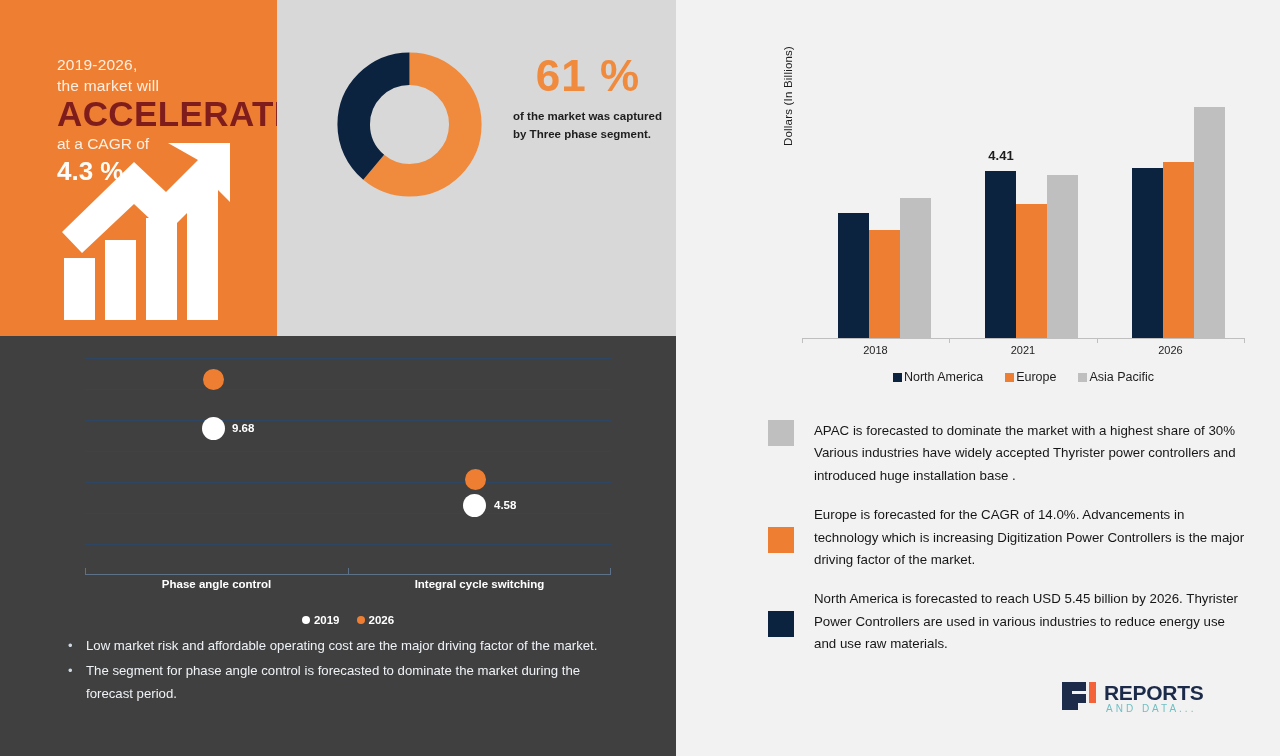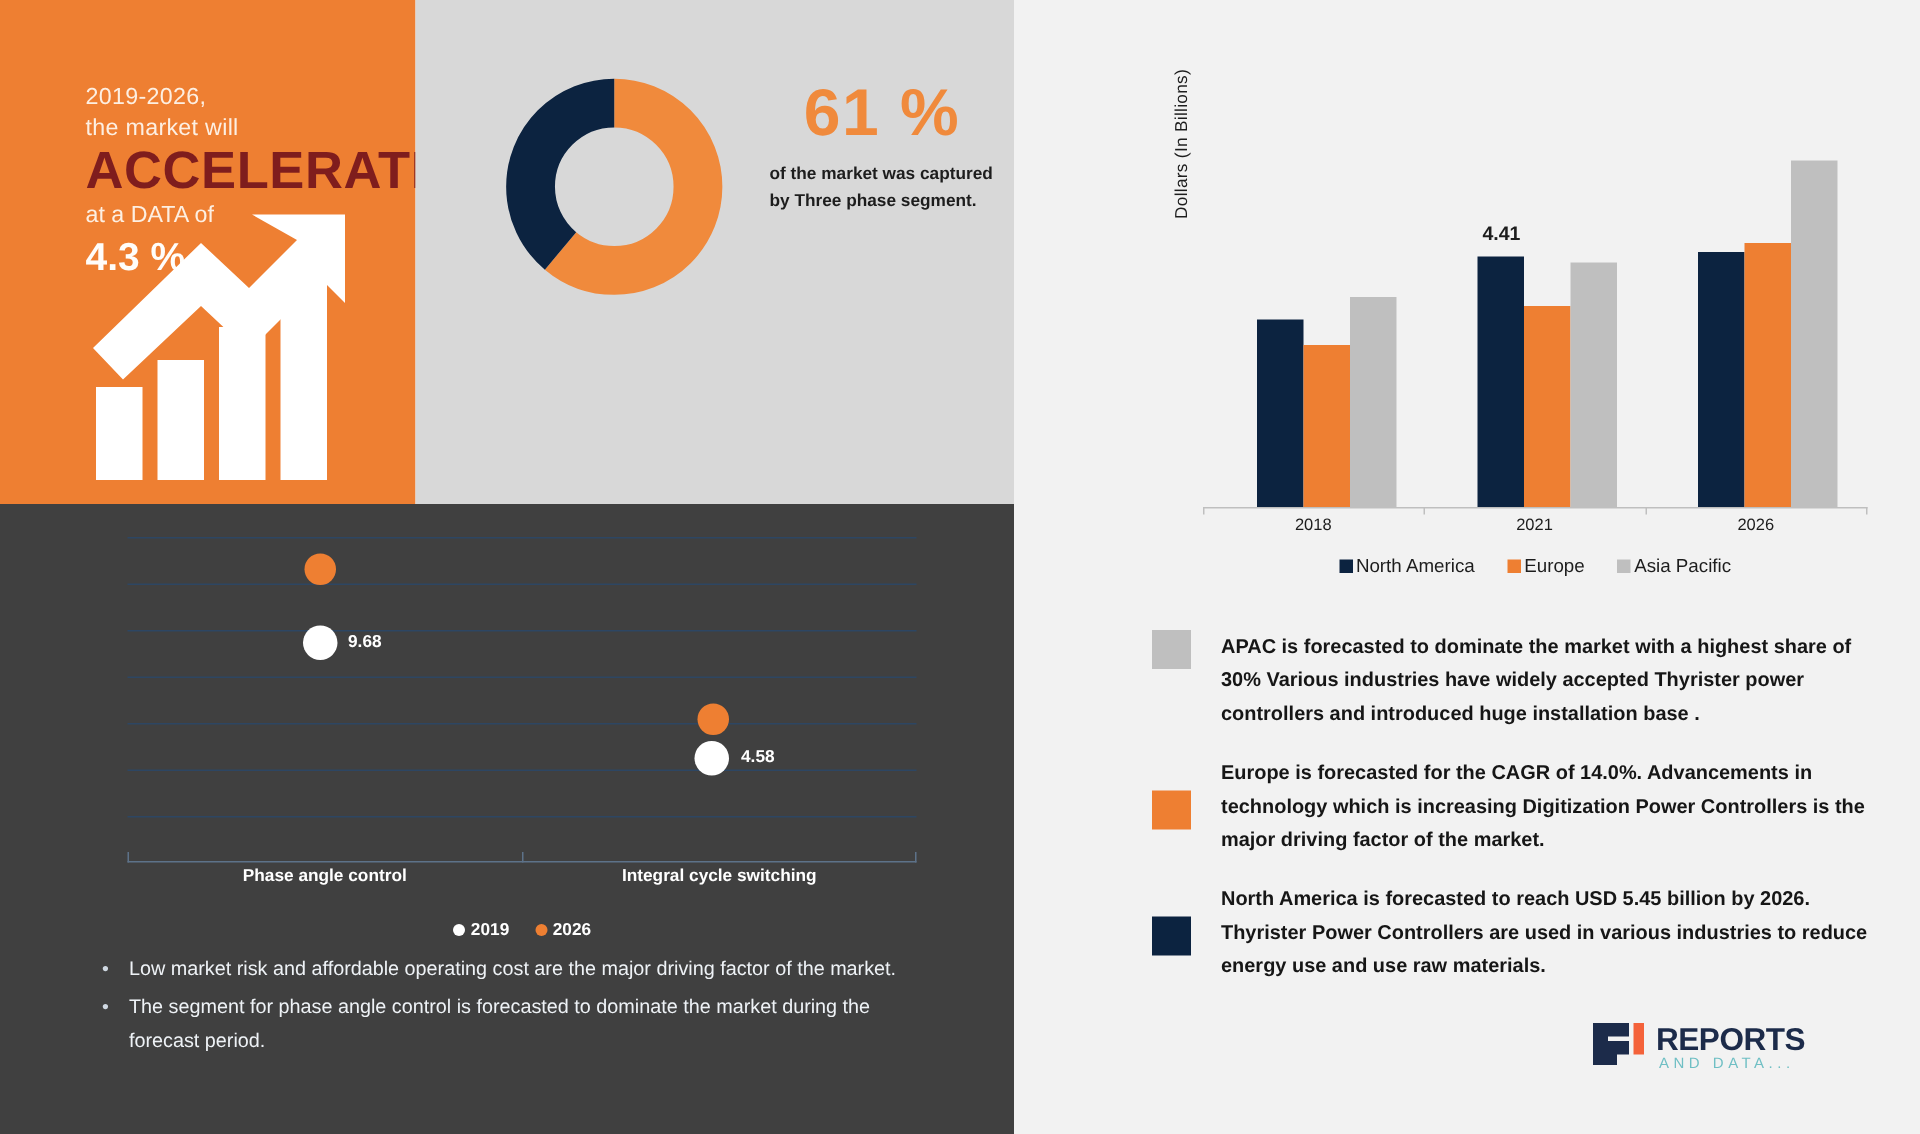--- a/index.html
+++ b/index.html
@@ -93,41 +93,41 @@
   #bar-legend {
     position:absolute; left:104px; top:282px; width:443px;
     display:flex; justify-content:center; align-items:center; gap:22px;
     font-size:12.5px; color:#1d1d1d;
   }
   .bleg-item { display:flex; align-items:center; gap:2px; }
   .bleg-swatch { width:9px; height:9px; display:inline-block; }
 
   
   #region-notes { position:absolute; left:92px; top:420px; width:480px; }
-  .note-row { position:relative; margin-bottom:17px; padding-left:46px;font-weight:bold; }
+  .note-row { position:relative; margin-bottom:17px; padding-left:46px; }
   .note-swatch { position:absolute; left:0; width:26px; height:26px; }
   .note-text {
     font-size:13.3px; color:#161616; line-height:22.4px;
     text-align:justify; text-justify:inter-word;
   }
 
   
   #logo { position:absolute; left:1060px; top:676px; width:160px; height:40px; }
 </style>
 </head>
 <body>
 
 <div id="left-half">
 
   <div id="accelerate-panel">
     <div id="accelerate-text">
       <div class="acc-line1">2019-2026,</div>
       <div class="acc-line2">the market will</div>
       <div class="acc-big">ACCELERATE</div>
-      <div class="acc-line3">at a DATA of</div>
+      <div class="acc-line3">at a CAGR of</div>
       <div class="acc-pct">4.3 %</div>
     </div>
     <svg id="growth-chart-icon" viewBox="0 0 180 185">
       <g fill="#FFFFFF">
         <rect x="6" y="118" width="31" height="62"></rect>
         <rect x="47" y="100" width="31" height="80"></rect>
         <rect x="88" y="78" width="31" height="102"></rect>
         <rect x="129" y="46" width="31" height="134"></rect>
         <path d="M110,3 L172,3 L172,62 L156,46 L108,94 L76,64 L24,113 L4,92 L76,22 L108,52 L140,20 Z"></path>
       </g>

